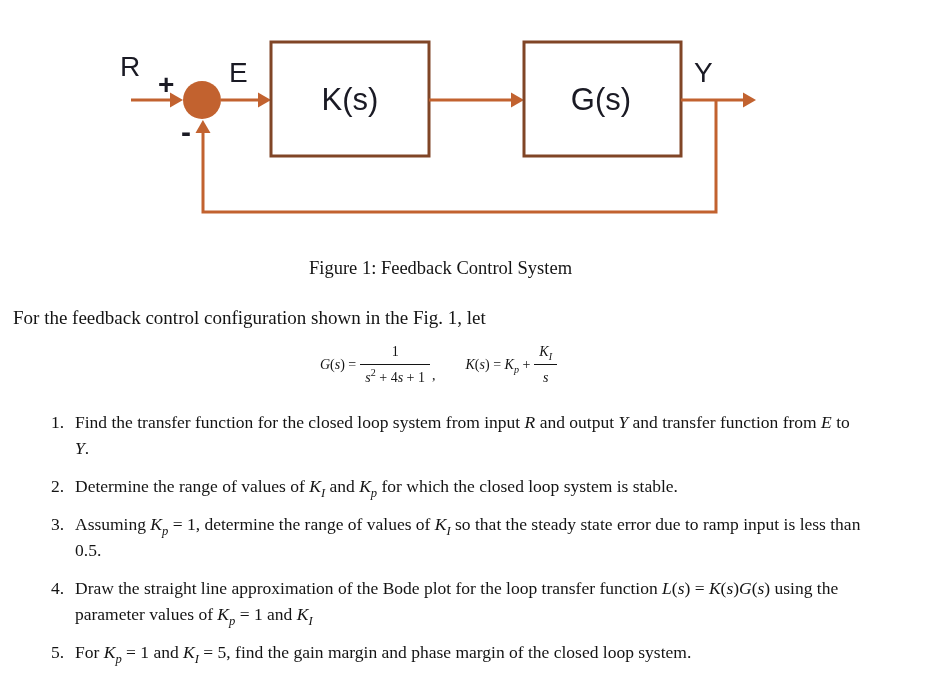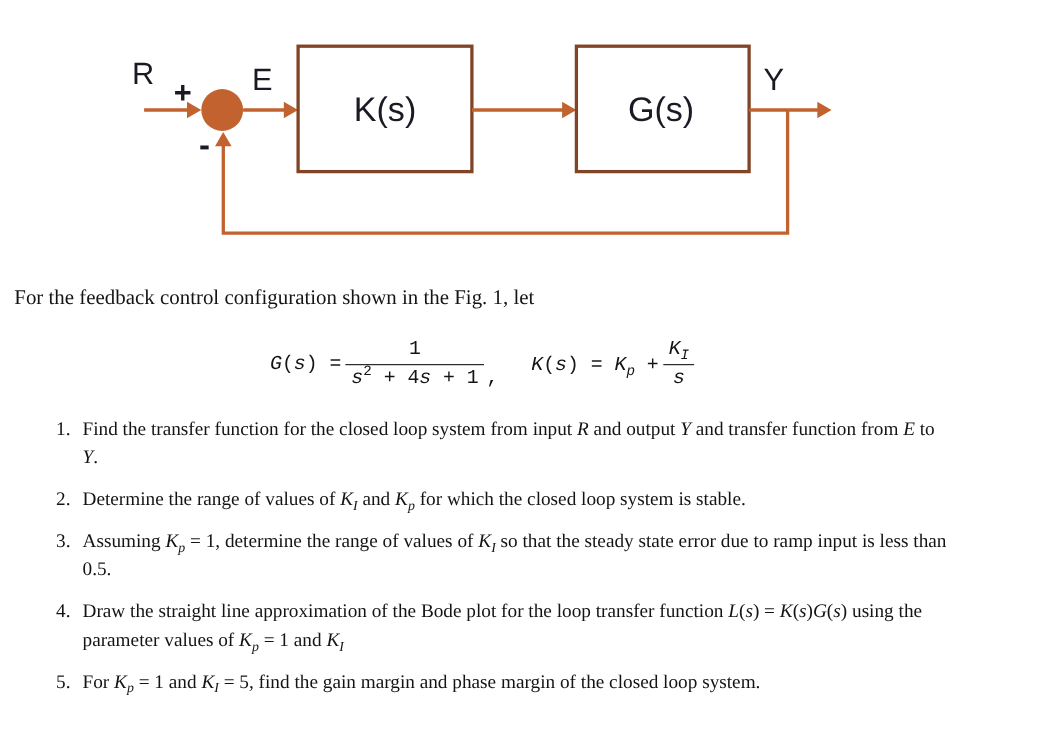--- a/index.html
+++ b/index.html
@@ -10,23 +10,22 @@
   }
   .page{width:951px;height:680px;position:relative;background:#fff;}
   .diagram{display:block;}
   .diagram text{font-family:"Liberation Sans","DejaVu Sans",sans-serif;fill:#1a1a24;}
   .content{padding:0 0 0 13px;width:855px;}
   .caption{
     text-align:center;font-size:18.5px;margin-top:26px;
   }
   .intro{font-size:19px;margin:26px 0 0 0;line-height:26px;}
   .equation{
-    text-align:center;margin-top:23px;font-size:18px;height:56px;
+    text-align:center;margin-top:9px;font-size:14px;height:56px;
     line-height:24px;
-    font-family:Liberation Mono, monospace;
   }
   .eqpart{vertical-align:middle;}
   .equation .k{margin-left:30px;}
   .frac{
     display:inline-flex;flex-direction:column;vertical-align:middle;
     text-align:center;margin:0 4px;line-height:23px;
   }
   .frac .num{display:block;padding:0 5px 1px 5px;border-bottom:1.4px solid #141414;}
   .frac .den{display:block;padding:1px 5px 0 5px;}
   .comma{margin-left:-2px;vertical-align:-12px;}
@@ -68,20 +67,21 @@
     <polygon points="743,92.5 756,100 743,107.5" fill="#c2622f"></polygon>
     <text x="694" y="82" font-size="28">Y</text>
 
     <polyline points="716,100 716,212 203,212 203,128" fill="none" stroke="#c2622f" stroke-width="3"></polyline>
     <polygon points="195.5,133 202.9,120 210.5,133" fill="#c2622f"></polygon>
     <text x="181" y="142" font-size="30" font-weight="bold">-</text>
   </svg>
 
   <div class="content">
 
+    <div class="caption">Figure 1: Feedback Control System</div>
 
     <p class="intro">For the feedback control configuration shown in the Fig. 1, let</p>
 
     <div class="equation">
       <span class="eqpart"><span class="math"><i>G</i>(<i>s</i>) =</span></span><span class="frac">
           <span class="num"><span class="math">1</span></span>
           <span class="den"><span class="math"><i>s</i><sup>2</sup> + 4<i>s</i> + 1</span></span>
         </span><span class="comma">,</span><span class="eqpart k"><span class="math"><i>K</i>(<i>s</i>) = <i>K</i><sub><i>p</i></sub> +</span></span><span class="frac">
           <span class="num"><span class="math"><i>K</i><sub><i>I</i></sub></span></span>
           <span class="den"><span class="math"><i>s</i></span></span>

